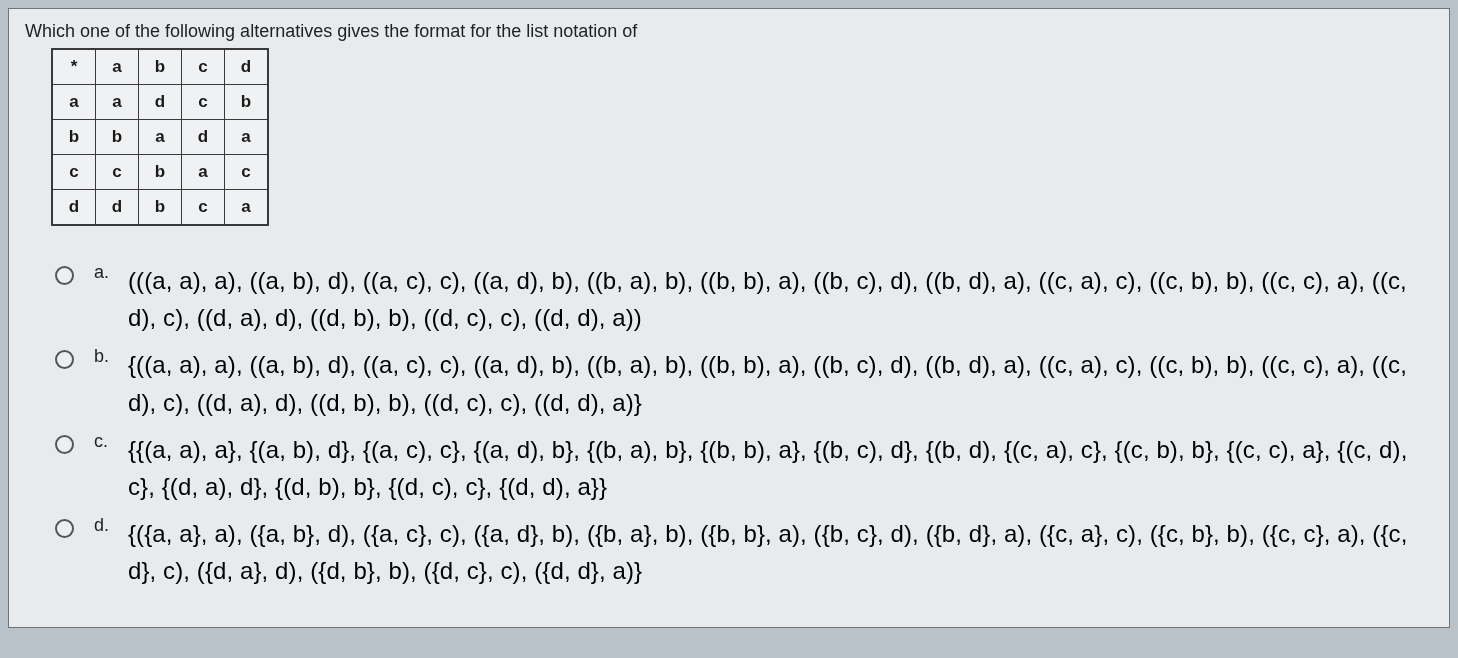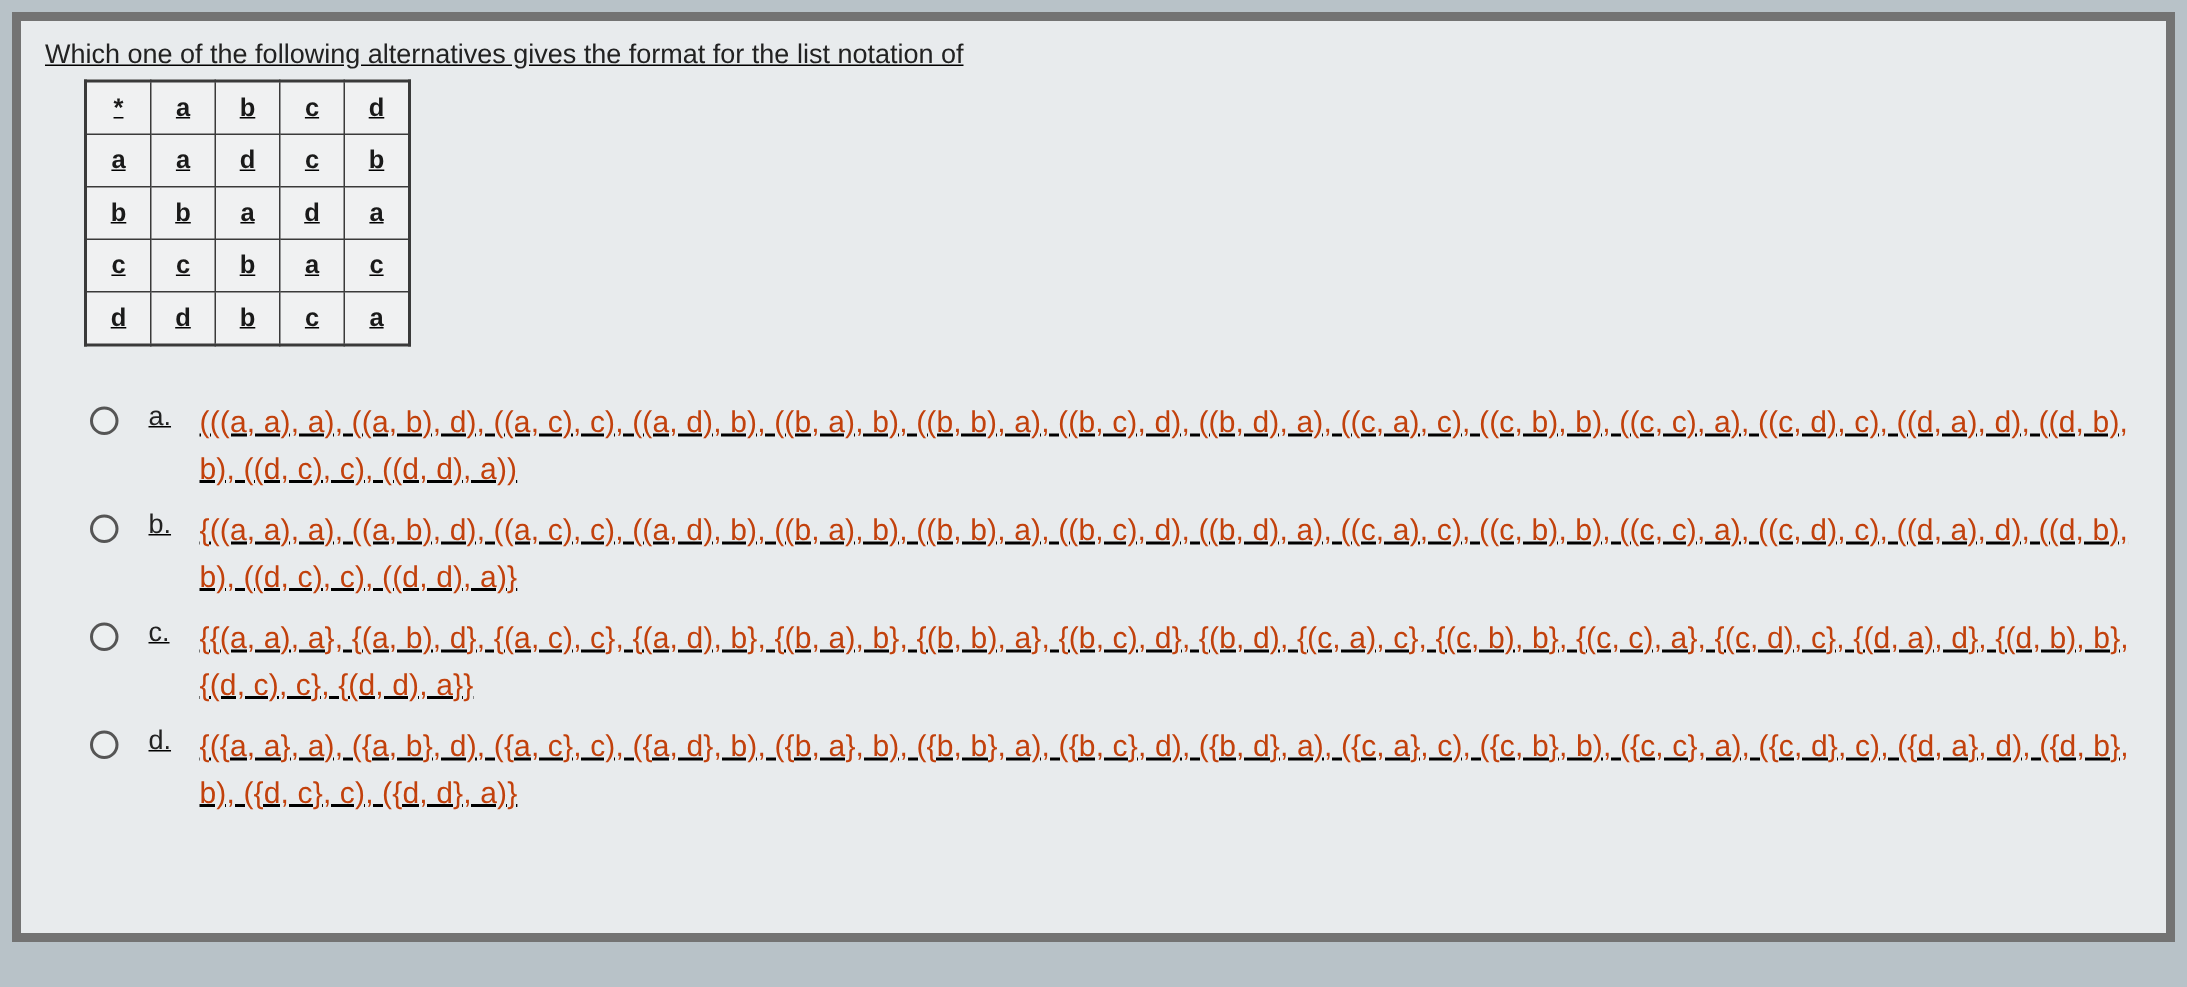--- a/index.html
+++ b/index.html
@@ -8,24 +8,23 @@
       font-family: Arial, Helvetica, sans-serif;
       background: #b8c2c8;
       width: 1458px;
       height: 658px;
       overflow: hidden;
     }
     .page {
       background: #e8ebed;
       margin: 8px;
       padding: 12px 16px;
-      border: 6px solid #737373;
+      border: 1px solid #737373;
       min-height: 620px;
       box-sizing: border-box;
-      text-decoration: underline;
     }
     .question-text {
       font-size: 18px;
       color: #222;
       margin-bottom: 6px;
       font-weight: 400;
     }
     .cayley {
       border-collapse: collapse;
       margin-left: 26px;
@@ -64,22 +63,22 @@
     }
     .opt-letter {
       flex: 0 0 auto;
       width: 26px;
       font-size: 18px;
       color: #222;
       margin-right: 8px;
     }
     .opt-text {
       flex: 1 1 auto;
-      font-size: 20px;
-      color: #c2410c;
+      font-size: 24px;
+      color: #000000;
       line-height: 1.55;
       letter-spacing: 0.1px;
     }
   </style>
 </head>
 <body>
 
 <div class="page">
   <div class="question-text">Which one of the following alternatives gives the format for the list notation of</div>
 

